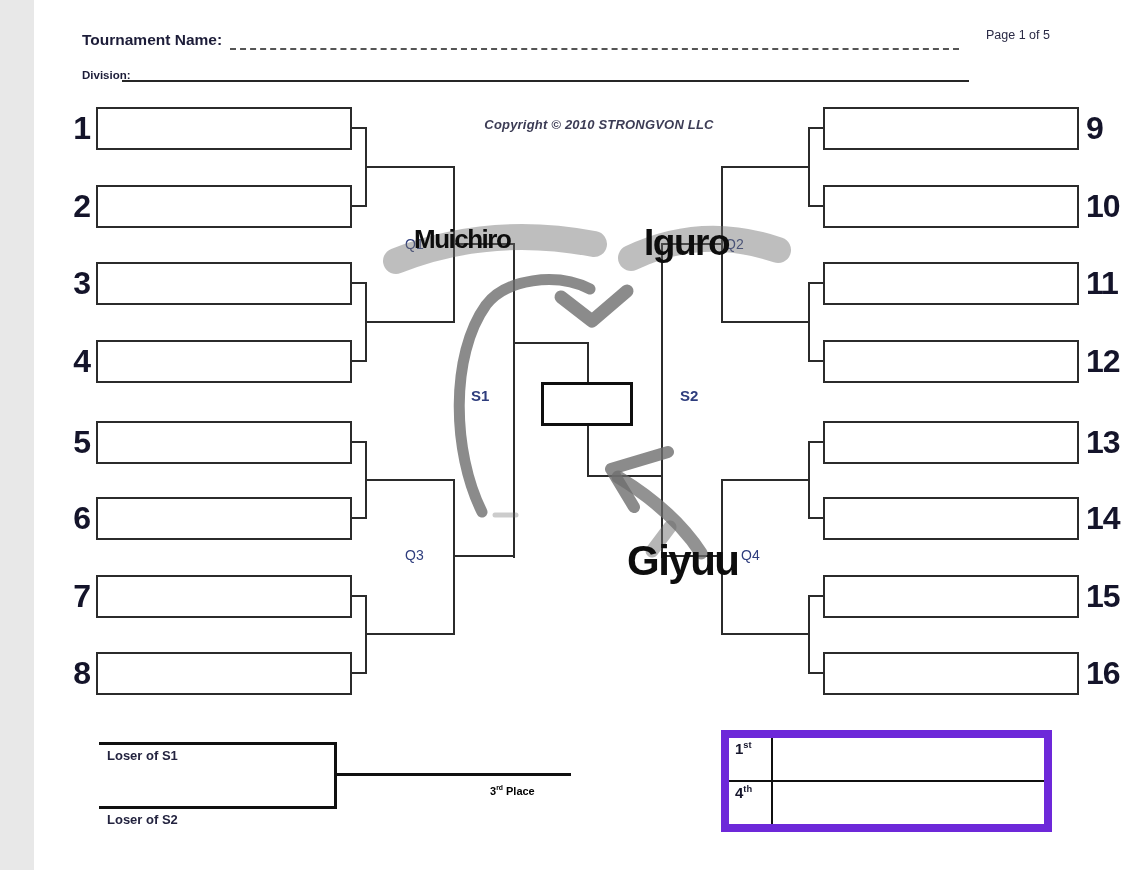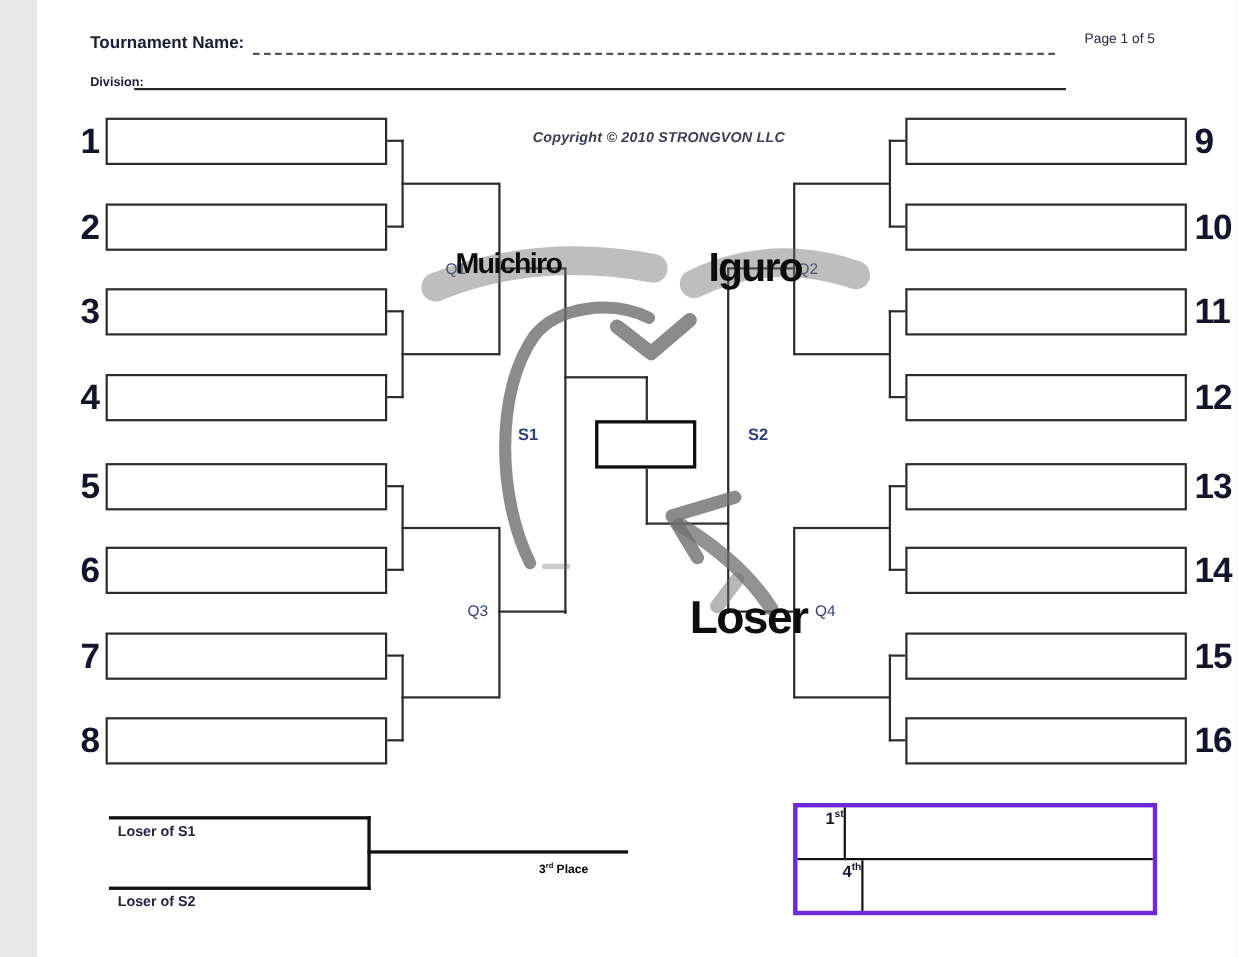--- a/index.html
+++ b/index.html
@@ -30,23 +30,23 @@
   .t-blank{position:absolute;left:196px;top:48px;width:729px;height:0;border-top:2px dashed #545454;}
   .pg{position:absolute;left:952px;top:28px;font-size:12.5px;color:#2a2a45;}
   .d-label{position:absolute;left:48px;top:69px;font-size:11.5px;font-weight:bold;color:#1c1c38;}
   .d-blank{position:absolute;left:88px;top:80px;width:847px;height:0;border-top:2px solid #262626;}
   .copy{position:absolute;left:420px;top:117px;width:290px;text-align:center;font-size:13px;font-style:italic;font-weight:bold;color:#3c3c55;letter-spacing:.2px;}
   
   .loser{position:absolute;font-size:13px;font-weight:bold;color:#23233f;z-index:2;}
   .place3{position:absolute;left:456px;top:785px;font-size:11px;font-weight:bold;color:#000000;z-index:2;}
   sup{font-size:62%;vertical-align:super;line-height:0;}
   
-  .rtable{position:absolute;left:687px;top:730px;width:331px;height:102px;border:4px solid #6d28d9;box-sizing:border-box;display:flex;flex-direction:column;z-index:2;background:#fff;text-align:right;}
+  .rtable{position:absolute;left:687px;top:730px;width:331px;height:102px;border:8px solid #6d28d9;box-sizing:border-box;display:flex;flex-direction:column;z-index:2;background:#fff;}
   .rrow{flex:1;display:flex;border-bottom:2px solid #101010;}
-  .rrow:last-child{border-bottom:none;padding-left:16px;}
+  .rrow:last-child{border-bottom:none;}
   .rcell-place{width:44px;border-right:2px solid #101010;font-size:15px;font-weight:bold;color:#16162c;padding:2px 0 0 6px;box-sizing:border-box;}
   .rcell-name{flex:1;}
 </style>
 </head>
 <body>
 
 <div class="sheet">
 
   <div class="t-label">Tournament Name:</div>
   <div class="t-blank"></div>
@@ -144,41 +144,41 @@
   <div class="vl" style="left:627px;top:244px;height:314px"></div>
   <div class="hl" style="left:479px;top:342px;width:76px"></div>
   <div class="vl" style="left:553px;top:342px;height:42px"></div>
   <div class="vl" style="left:553px;top:424px;height:53px"></div>
   <div class="hl" style="left:553px;top:475px;width:76px"></div>
 
   <div class="finalbox"></div>
 
   <div class="ql" style="left:371px;top:237px">Q1</div>
   <div class="ql" style="left:691px;top:237px">Q2</div>
-  <div class="ql" style="left:391px;top:548px">Q3</div>
+  <div class="ql" style="left:371px;top:548px">Q3</div>
   <div class="ql" style="left:707px;top:548px">Q4</div>
   <div class="sl" style="left:437px;top:388px">S1</div>
   <div class="sl" style="left:646px;top:388px">S2</div>
 
   <svg class="marker-layer" width="1125" height="870" viewBox="0 0 1125 870">
     <g stroke="#6e6e6e" fill="none" stroke-linecap="round" stroke-linejoin="round">
       <path d="M362,261 Q455,224 560,244" stroke-width="26" opacity="0.45"></path>
       <path d="M597,258 Q668,224 744,250" stroke-width="26" opacity="0.45"></path>
       <path d="M448,512 C418,452 416,355 452,305 C472,279 522,272 556,289" stroke-width="11" opacity="0.8"></path>
       <path d="M527,297 L558,321 L593,291" stroke-width="13" opacity="0.8"></path>
       <path d="M634,452 L577,469 L600,507" stroke-width="12" opacity="0.8"></path>
       <path d="M584,477 C622,500 650,527 667,553" stroke-width="13" opacity="0.75"></path>
       <path d="M461,515 L482,515" stroke-width="5" opacity="0.35"></path>
       <path d="M618,551 L636,527" stroke-width="13" opacity="0.5"></path>
     </g>
   </svg>
 
   <div class="ink" style="left:380px;top:226px;font-size:26px">Muichiro</div>
   <div class="ink" style="left:610px;top:224px;font-size:37px">Iguro</div>
-  <div class="ink" style="left:593px;top:540px;font-size:42px">Loser</div>
+  <div class="ink" style="left:593px;top:540px;font-size:42px">Giyuu</div>
 
   <div class="hl3" style="left:65px;top:742px;width:238px"></div>
   <div class="hl3" style="left:65px;top:806px;width:238px"></div>
   <div class="vl3" style="left:300px;top:742px;height:67px"></div>
   <div class="hl3" style="left:300px;top:773px;width:237px"></div>
   <div class="loser" style="left:73px;top:748px">Loser of S1</div>
   <div class="loser" style="left:73px;top:812px">Loser of S2</div>
   <div class="place3"><span>3</span><sup>rd</sup><span> Place</span></div>
 
   <div class="rtable">

